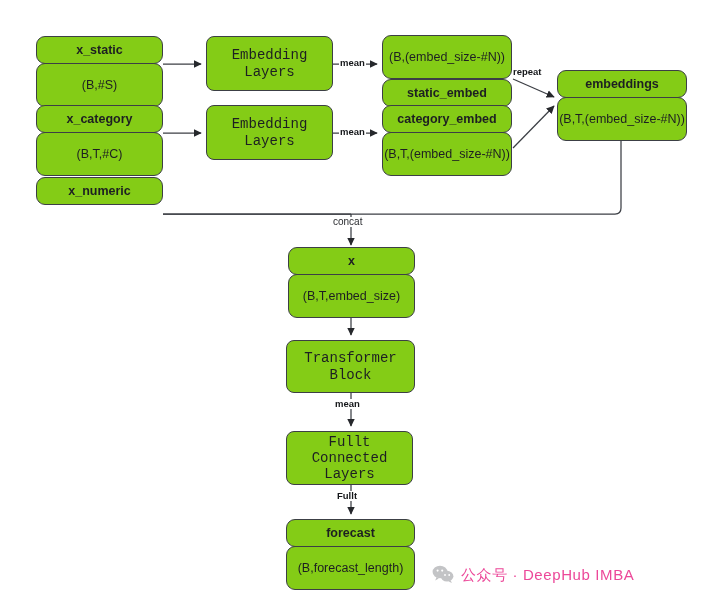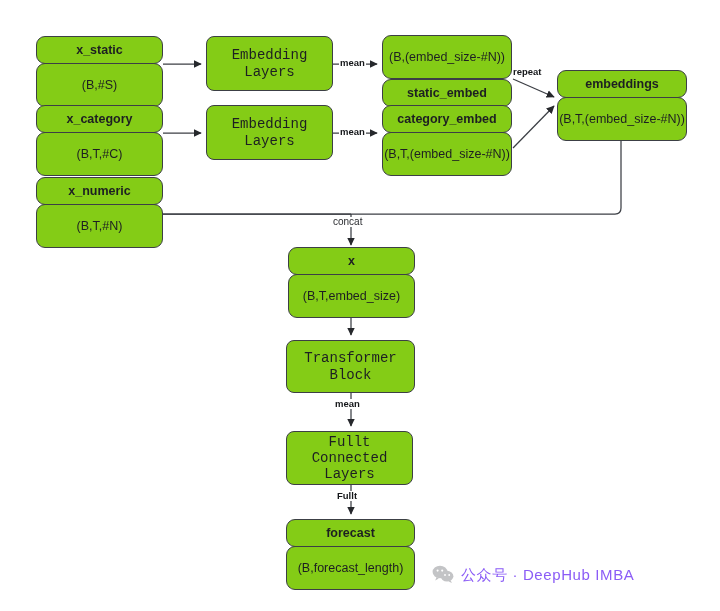--- a/index.html
+++ b/index.html
@@ -85,21 +85,21 @@
     color: #2a2c30;
   }
   
   #watermark {
     position: absolute;
     left: 432px;
     top: 565px;
     display: flex;
     align-items: center;
     gap: 7px;
-    color: #8b5cf6;
+    color: #ec4899;
     font-size: 15px;
     letter-spacing: 0.6px;
     user-select: none;
   }
   #watermark .wm-text { white-space: nowrap; }
 </style>
 </head>
 <body>
 
 <div id="canvas">
@@ -143,21 +143,20 @@
     <div class="cell shape">(B,#S)</div>
   </div>
 
   <div class="node tnode" style="left:36px; top:105px; width:127px;">
     <div class="cell title">x_category</div>
     <div class="cell shape">(B,T,#C)</div>
   </div>
 
   <div class="node tnode" style="left:36px; top:177px; width:127px;">
     <div class="cell title">x_numeric</div>
-    <div class="cell shape">(B,T,#N)</div>
   </div>
 
   <div class="node pnode" style="left:206px; top:36px; width:127px; height:55px;">
     <div class="cell">Embedding
 Layers</div>
   </div>
 
   <div class="node pnode" style="left:206px; top:105px; width:127px; height:55px;">
     <div class="cell">Embedding
 Layers</div>

